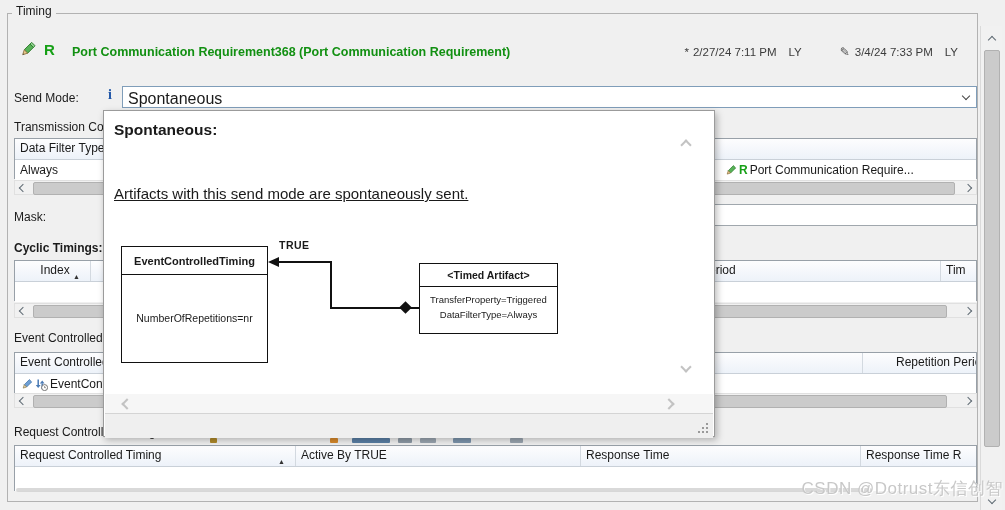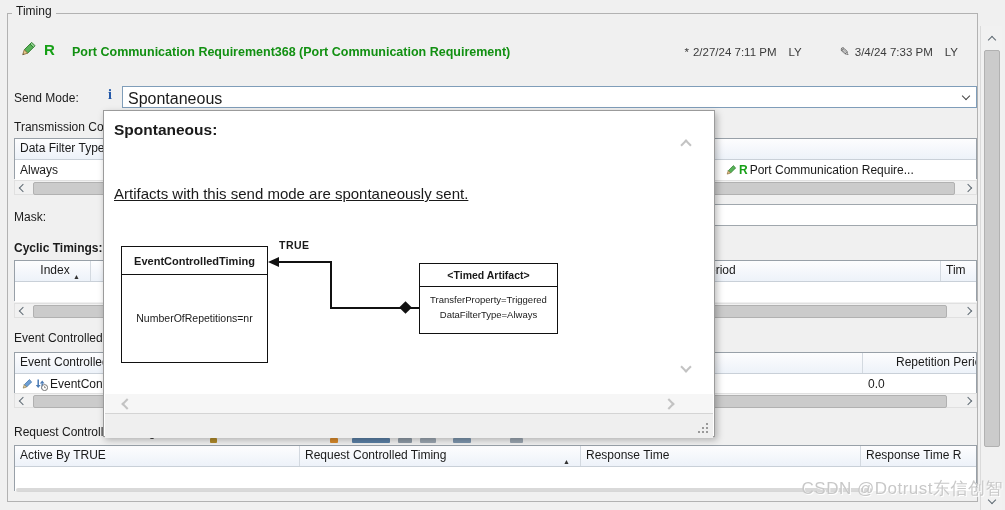--- a/index.html
+++ b/index.html
@@ -185,21 +185,20 @@
           <path d="M3.2 1.5 v5.5" stroke="#4a7ab5" stroke-width="1.5" fill="none"></path>
           <path d="M3.2 10 l-2.4-3 h4.8 z" fill="#4a7ab5"></path>
           <path d="M7.2 11 v-5.5" stroke="#4a7ab5" stroke-width="1.5" fill="none"></path>
           <path d="M7.2 2.5 l-2.4 3 h4.8 z" fill="#4a7ab5"></path>
           <circle cx="9.6" cy="9.6" r="3" fill="#fff" stroke="#666" stroke-width="0.9"></circle>
           <path d="M9.6 8.2 v1.5 h1.2" stroke="#666" stroke-width="0.8" fill="none"></path>
         </svg>
         <span>EventControlledTiming</span>
       </div>
       <div class="td" style="width:279px;"></div>
-      <div class="td" style="flex:1;">0.0</div>
     </div>
   </div>
   <div class="hsb" style="left:14px;top:393px;width:963px;">
     <span class="btn left">
         <span class="chev l sm"></span>
       </span>
     <span class="thumb" style="left:18px;width:912px;"></span>
     <span class="btn right">
         <span class="chev r sm"></span>
       </span>
@@ -212,25 +211,25 @@
     <span class="frag" style="left:330px;width:8px;background:#d98a2b;"></span>
     <span class="frag" style="left:352px;width:38px;background:#5a7fa5;"></span>
     <span class="frag" style="left:398px;width:14px;background:#8e9aa6;"></span>
     <span class="frag" style="left:420px;width:16px;background:#9aa5b0;"></span>
     <span class="frag" style="left:453px;width:18px;background:#7d95ad;"></span>
     <span class="frag" style="left:510px;width:13px;background:#9aa5b0;"></span>
   </div>
 
   <div class="tbl" style="left:14px;top:445px;width:963px;height:46px;">
     <div class="th-row">
-      <div class="th" style="width:285px;">Active By TRUE</div>
       <div class="th" style="width:281px;">
         <span>Request Controlled Timing</span>
         <span class="sort">▲</span>
       </div>
+      <div class="th" style="width:285px;">Active By TRUE</div>
       <div class="th" style="width:280px;">Response Time</div>
       <div class="th" style="flex:1;">Response Time R</div>
     </div>
     <div class="td-row" style="height:24px;"></div>
   </div>
   <div class="abs" style="left:16px;top:488px;width:856px;height:4px;background:#d2d2d2;border-radius:2px;opacity:.85;"></div>
 
   <div class="vsb">
     <span class="btn" style="top:6px;">
         <span class="chev u sm"></span>

